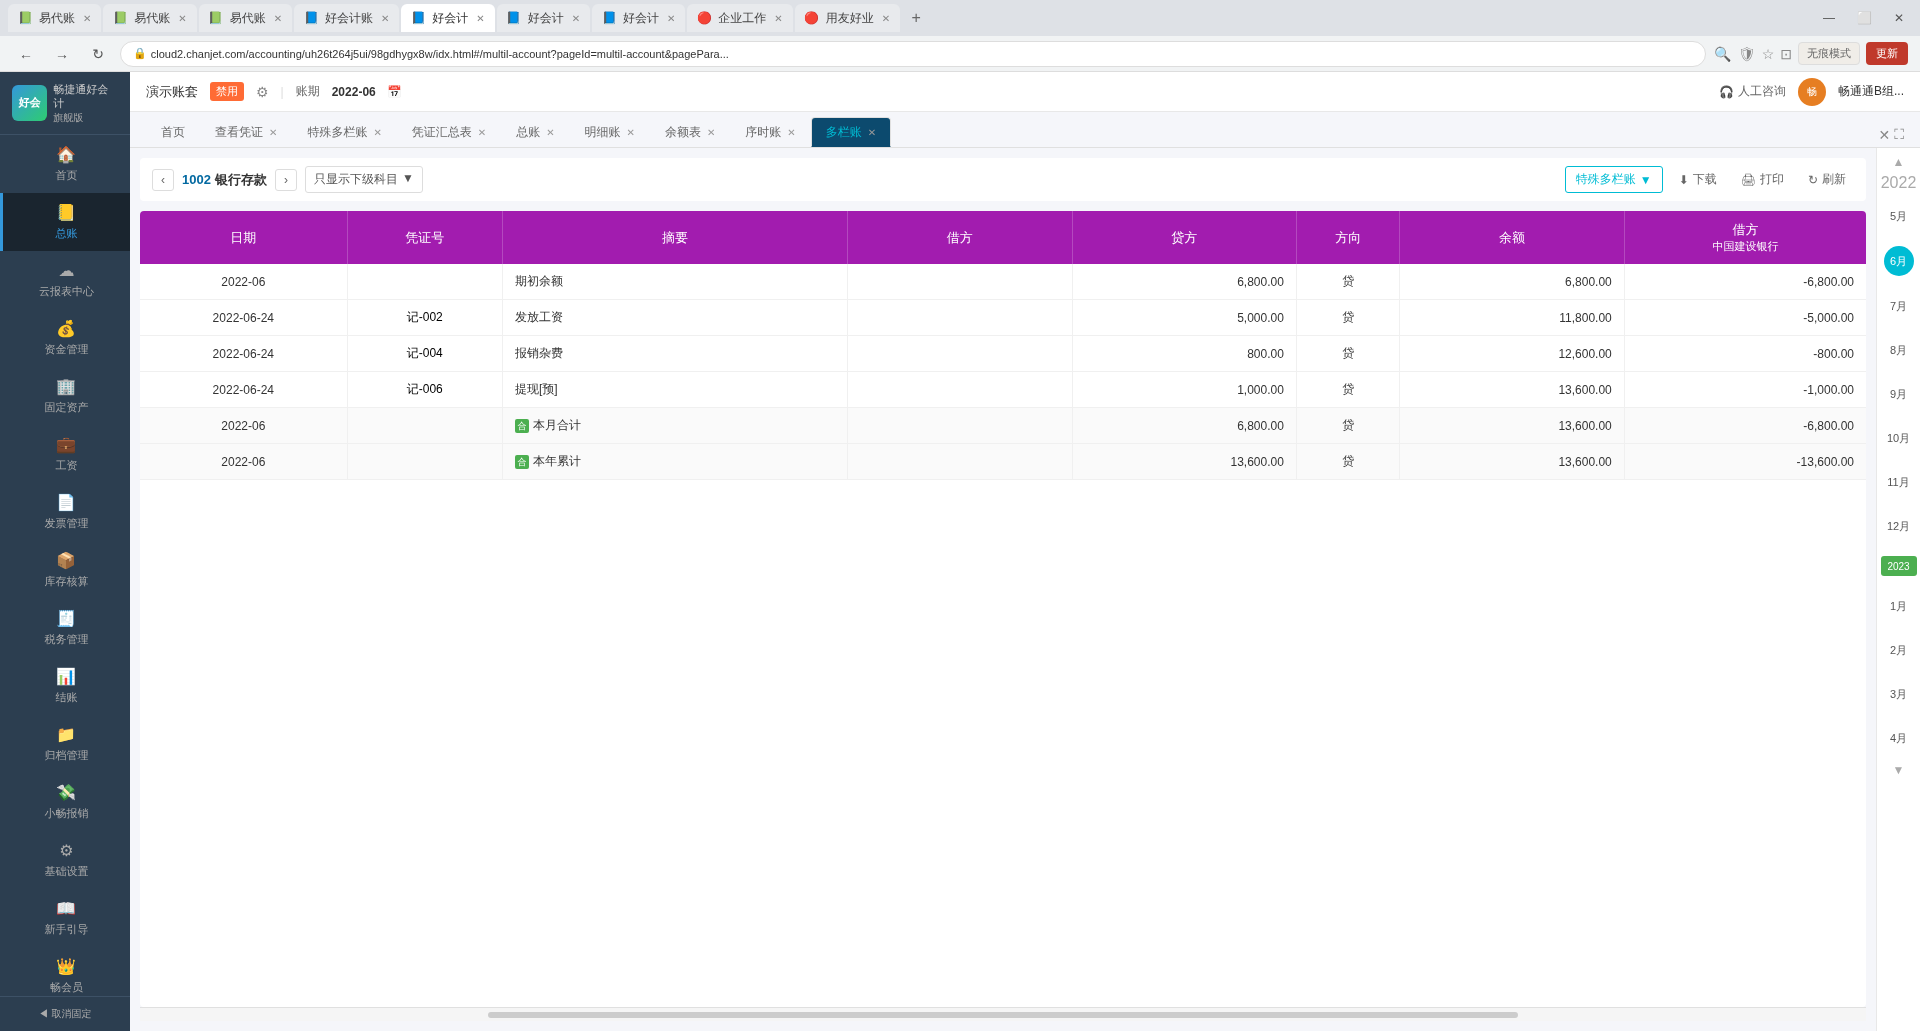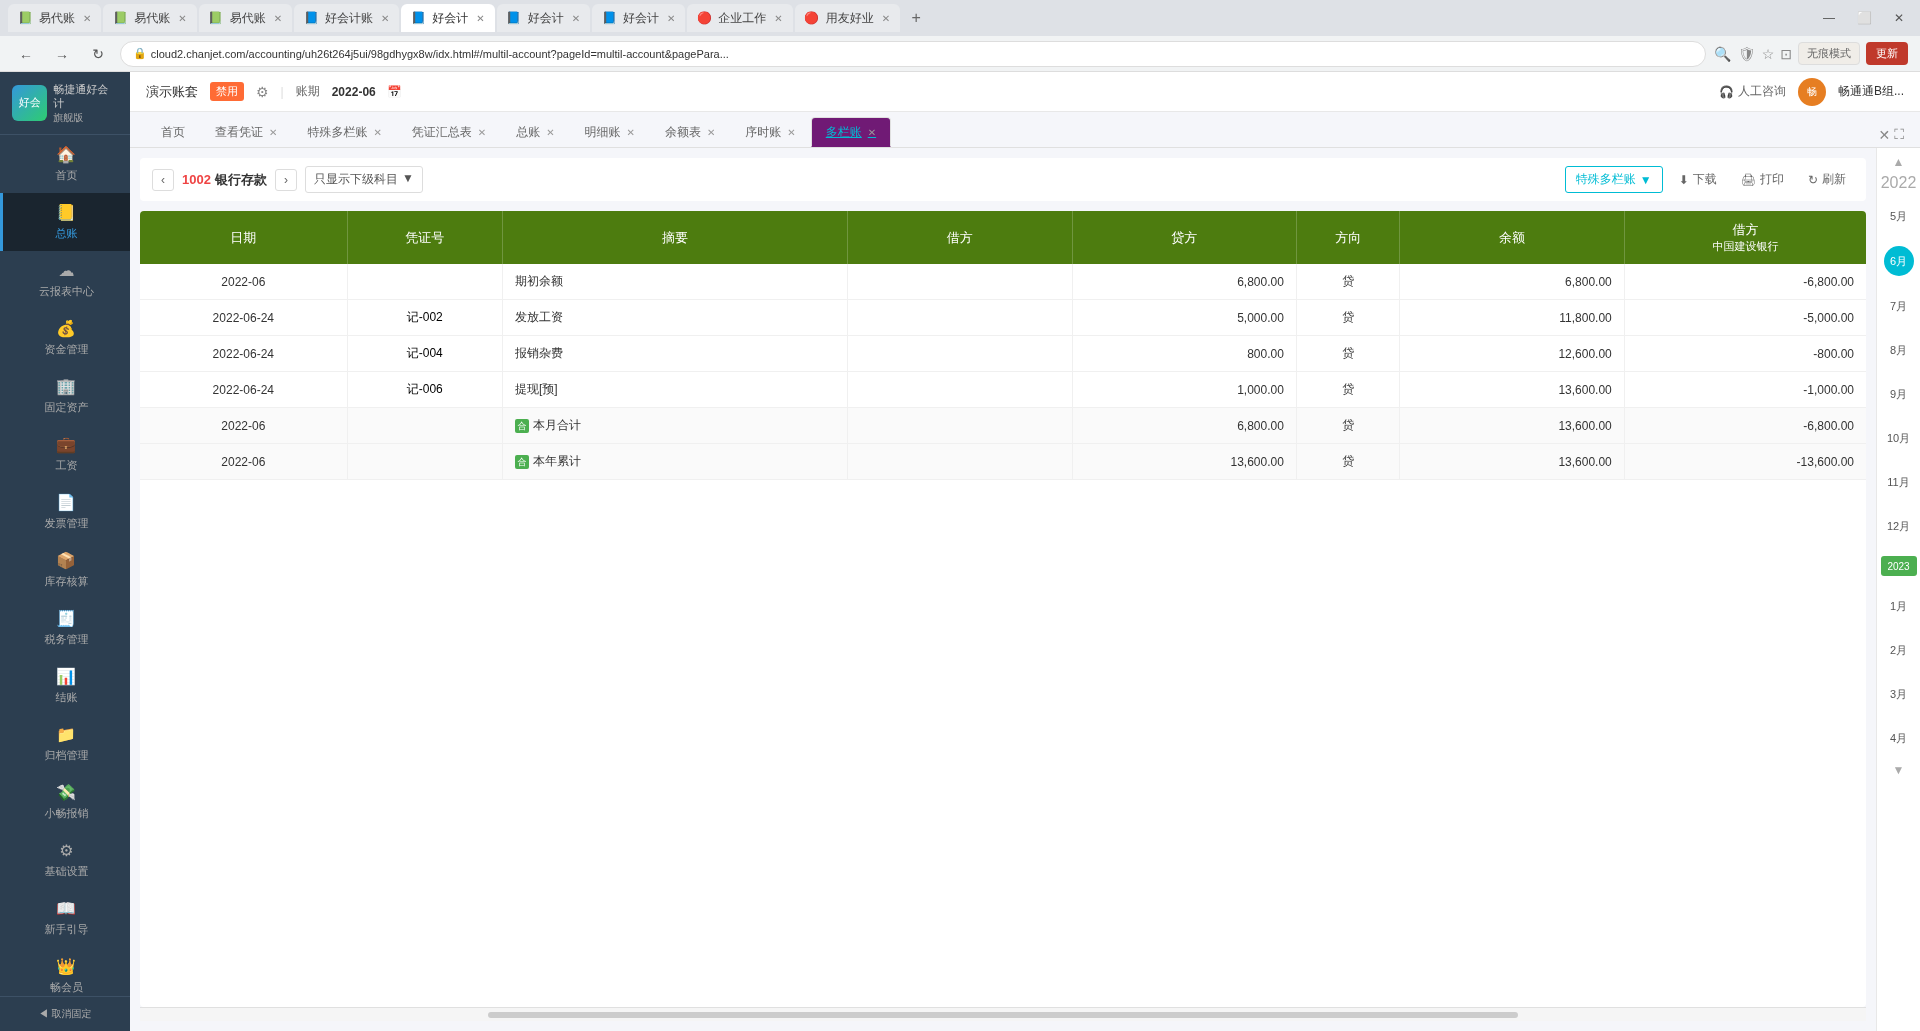--- a/index.html
+++ b/index.html
@@ -19,21 +19,21 @@
     .address-right { display: flex; gap: 6px; align-items: center; }
     .mode-btn { background: #f0ede8; border: 1px solid #ddd; border-radius: 4px; padding: 3px 8px; font-size: 11px; color: #666; cursor: pointer; }
     .update-btn { background: #c0392b; border-radius: 4px; padding: 4px 10px; font-size: 11px; color: #fff; cursor: pointer; border: none; }
 
     
     .app-container { display: flex; height: calc(100vh - 72px); }
 
     
     .sidebar { width: 130px; background: #2c3e50; color: #fff; display: flex; flex-direction: column; flex-shrink: 0; }
     .sidebar-logo { padding: 10px 12px; border-bottom: 1px solid #3d5166; display: flex; align-items: center; gap: 6px; }
-    .logo-icon { width: 36px; height: 36px; background: linear-gradient(135deg, #3498db, #2ecc71); border-radius: 6px; display: flex; align-items: center; justify-content: center; color: #fff; font-size: 11px; font-weight: normal; }
+    .logo-icon { width: 36px; height: 36px; background: linear-gradient(135deg, #3498db, #2ecc71); border-radius: 6px; display: flex; align-items: center; justify-content: center; color: #fff; font-size: 11px; font-weight: bold; }
     .logo-text { font-size: 11px; color: #ccc; line-height: 1.3; }
     .sidebar-nav { flex: 1; overflow-y: auto; }
     .sidebar-item { display: flex; flex-direction: column; align-items: center; padding: 10px 6px; cursor: pointer; color: #aaa; font-size: 11px; gap: 4px; border-left: 3px solid transparent; }
     .sidebar-item.active { background: #1a252f; color: #3498db; border-left-color: #3498db; }
     .sidebar-item-icon { font-size: 16px; }
     .sidebar-bottom { padding: 10px; border-top: 1px solid #3d5166; }
     .unfix-btn { display: flex; align-items: center; gap: 4px; color: #aaa; font-size: 10px; cursor: pointer; justify-content: center; }
 
     
     .main-content { flex: 1; display: flex; flex-direction: column; overflow: hidden; background: #f5f6fa; }
@@ -43,44 +43,44 @@
     .demo-badge { background: #ff6b35; color: #fff; border-radius: 3px; padding: 2px 6px; font-size: 11px; }
     .top-bar-sep { color: #ddd; }
     .top-bar-right { margin-left: auto; display: flex; align-items: center; gap: 12px; }
     .consult-btn { display: flex; align-items: center; gap: 4px; color: #666; font-size: 12px; cursor: pointer; }
     .user-avatar { width: 28px; height: 28px; border-radius: 50%; background: #e67e22; display: flex; align-items: center; justify-content: center; color: #fff; font-size: 10px; }
     .username { font-size: 12px; color: #333; }
 
     
     .tab-bar { background: #f5f6fa; height: 36px; display: flex; align-items: flex-end; padding: 0 16px; gap: 0; border-bottom: 1px solid #e0e0e0; flex-shrink: 0; overflow-x: auto; }
     .page-tab { height: 30px; padding: 0 14px; display: flex; align-items: center; gap: 6px; font-size: 12px; color: #666; cursor: pointer; border-radius: 4px 4px 0 0; border: 1px solid transparent; white-space: nowrap; }
-    .page-tab.active { background: #701a75; border-color: #e0e0e0 #e0e0e0 transparent; color: #00bcd4; text-decoration: underline; }
+    .page-tab.active { background: #0c4a6e; border-color: #e0e0e0 #e0e0e0 transparent; color: #00bcd4; }
     .page-tab-close { font-size: 10px; color: #999; cursor: pointer; }
     .tab-bar-right { margin-left: auto; display: flex; align-items: center; gap: 4px; padding-bottom: 4px; }
 
     
     .content-area { flex: 1; display: flex; overflow: hidden; }
 
     
     .ledger-area { flex: 1; overflow: hidden; display: flex; flex-direction: column; padding: 10px; }
 
     
     .ledger-toolbar { display: flex; align-items: center; gap: 8px; margin-bottom: 10px; background: #fff; padding: 8px 12px; border-radius: 4px; }
     .nav-arrow { width: 22px; height: 22px; border: 1px solid #ddd; border-radius: 3px; display: flex; align-items: center; justify-content: center; cursor: pointer; color: #666; font-size: 12px; }
     .account-selector { display: flex; align-items: center; gap: 4px; font-size: 13px; color: #333; font-weight: bold; }
-    .account-code { color: #ef4444; }
+    .account-code { color: #0369a1; }
     .filter-btn { display: flex; align-items: flex-start; gap: 4px; border: 1px solid #ddd; border-radius: 3px; padding: 4px 8px; font-size: 12px; color: #555; cursor: pointer; }
     .toolbar-right { margin-left: auto; display: flex; align-items: center; gap: 8px; }
     .special-btn { border: 1px solid #00bcd4; color: #00bcd4; border-radius: 3px; padding: 4px 10px; font-size: 12px; cursor: pointer; display: flex; align-items: center; gap: 4px; }
     .action-btn { display: flex; align-items: center; gap: 4px; color: #666; font-size: 12px; cursor: pointer; padding: 4px 8px; border-radius: 3px; }
 
     
     .ledger-table-wrap { flex: 1; overflow: auto; background: #fff; border-radius: 4px; }
     table { width: 100%; border-collapse: collapse; }
-    .table-header { background: #4d7c0f; color: #fff; }
+    .table-header { background: #a21caf; color: #fff; }
     .table-header th { padding: 10px 12px; text-align: center; font-size: 13px; font-weight: normal; border-right: 1px solid rgba(255,255,255,0.2); white-space: nowrap; }
     .table-header th:last-child { border-right: none; }
     tbody tr { border-bottom: 1px solid #f0f0f0; }
     td { padding: 9px 12px; font-size: 12px; color: #333; text-align: center; border-right: 1px solid #f0f0f0; }
     td:last-child { border-right: none; }
     td.voucher-link { color: #000000; cursor: pointer; }
     td.amount { text-align: right; }
     td.direction { text-align: center; }
     .summary-row td { background: #fafafa; font-weight: normal; }
     .summary-icon { display: inline-block; width: 14px; height: 14px; background: #4caf50; color: #fff; border-radius: 2px; font-size: 9px; margin-right: 4px; text-align: center; line-height: 14px; }

